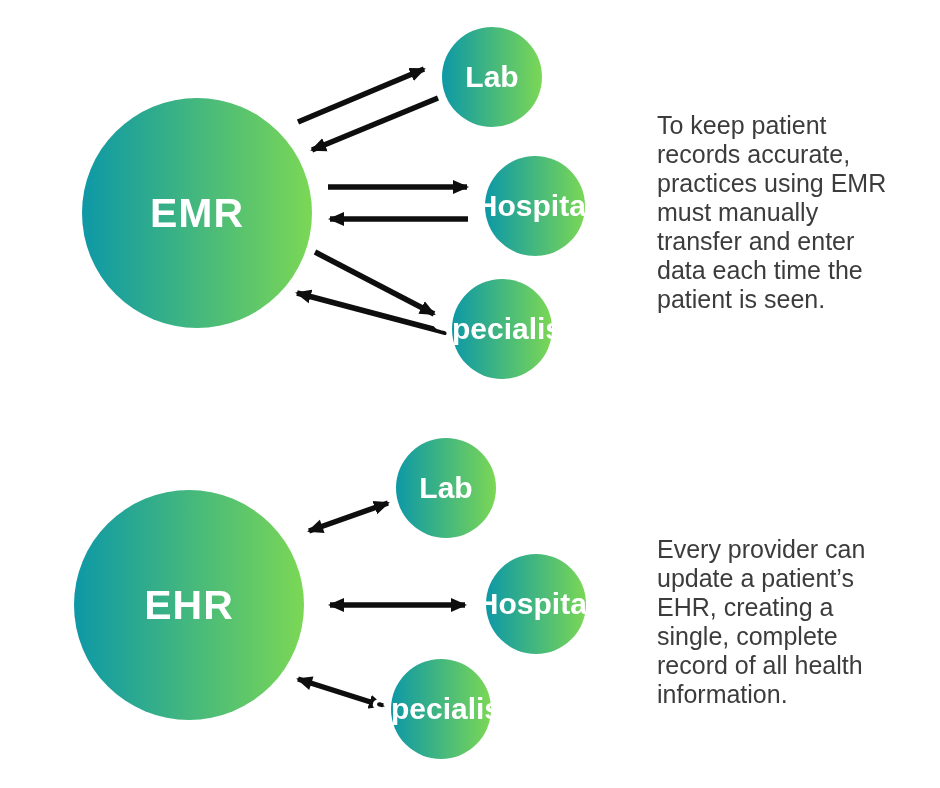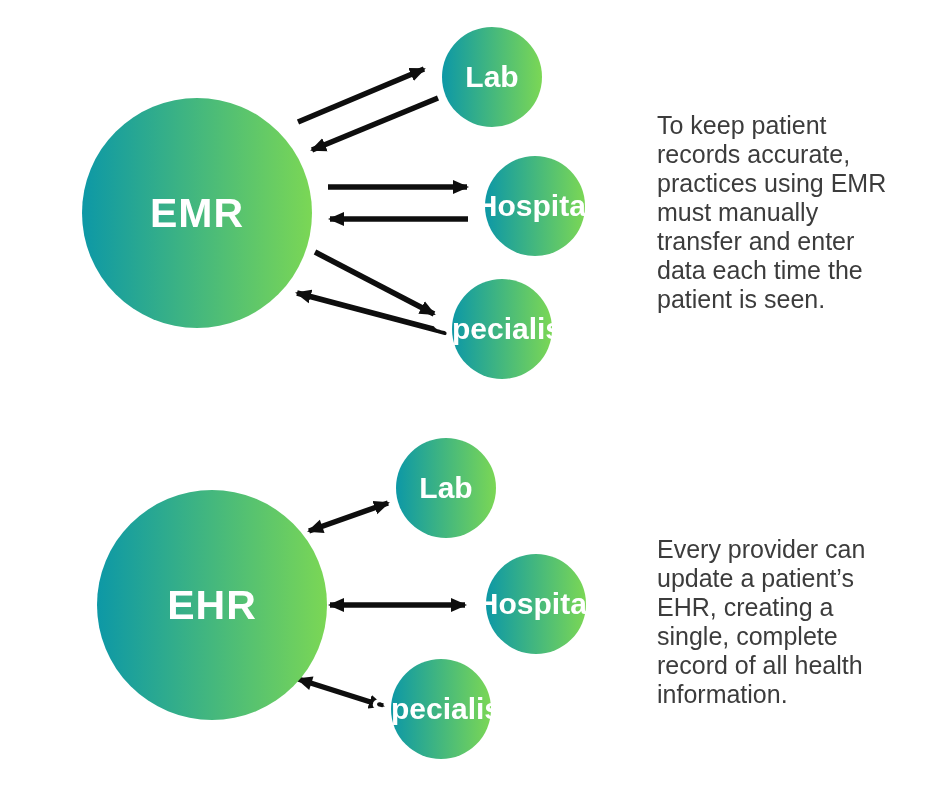--- a/index.html
+++ b/index.html
@@ -37,21 +37,21 @@
     letter-spacing: 1px;
   }
   .spoke {
     width: 100px;
     height: 100px;
     font-size: 30px;
     font-weight: 700;
   }
   .spoke span { white-space: nowrap; }
   .hub-emr { left: 82px; top: 98px; text-align: center; }
-  .hub-ehr { left: 97px; top: 490px; }
+  .hub-ehr { left: 74px; top: 490px; }
   .spoke-lab-top        { left: 442px; top: 27px; }
   .spoke-hospital-top   { left: 485px; top: 156px; }
   .spoke-specialist-top { left: 452px; top: 279px; }
   .spoke-lab-bot        { left: 396px; top: 438px; }
   .spoke-hospital-bot   { left: 486px; top: 554px; }
   .spoke-specialist-bot { left: 391px; top: 659px; }
   .caption {
     position: absolute;
     left: 657px;
     width: 230px;

